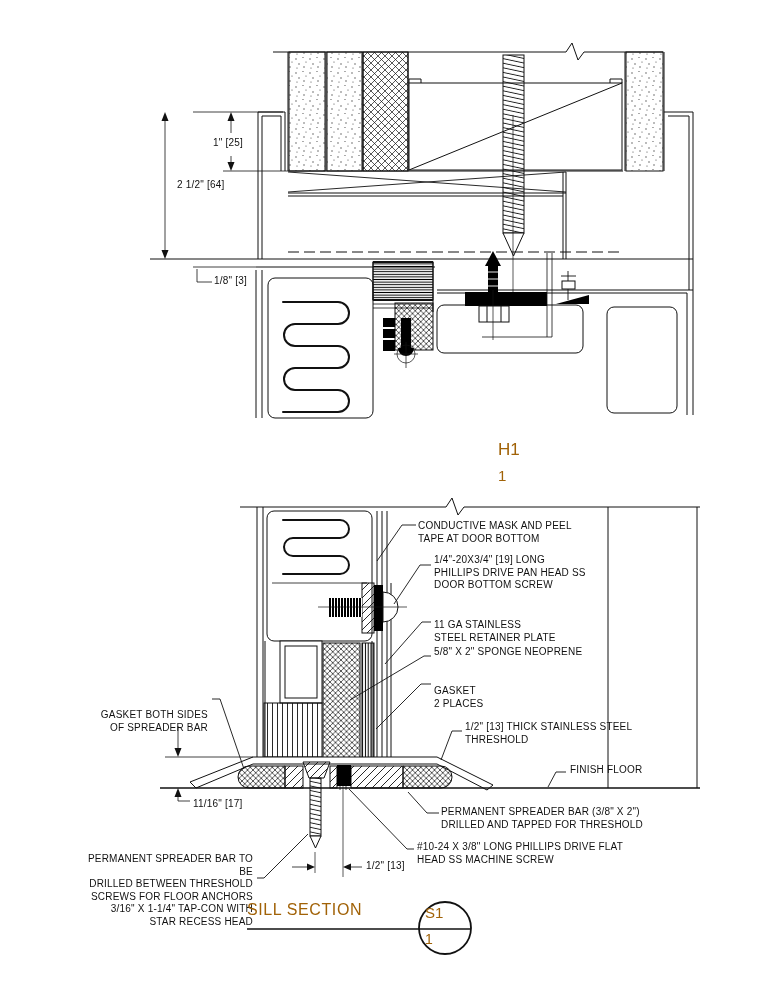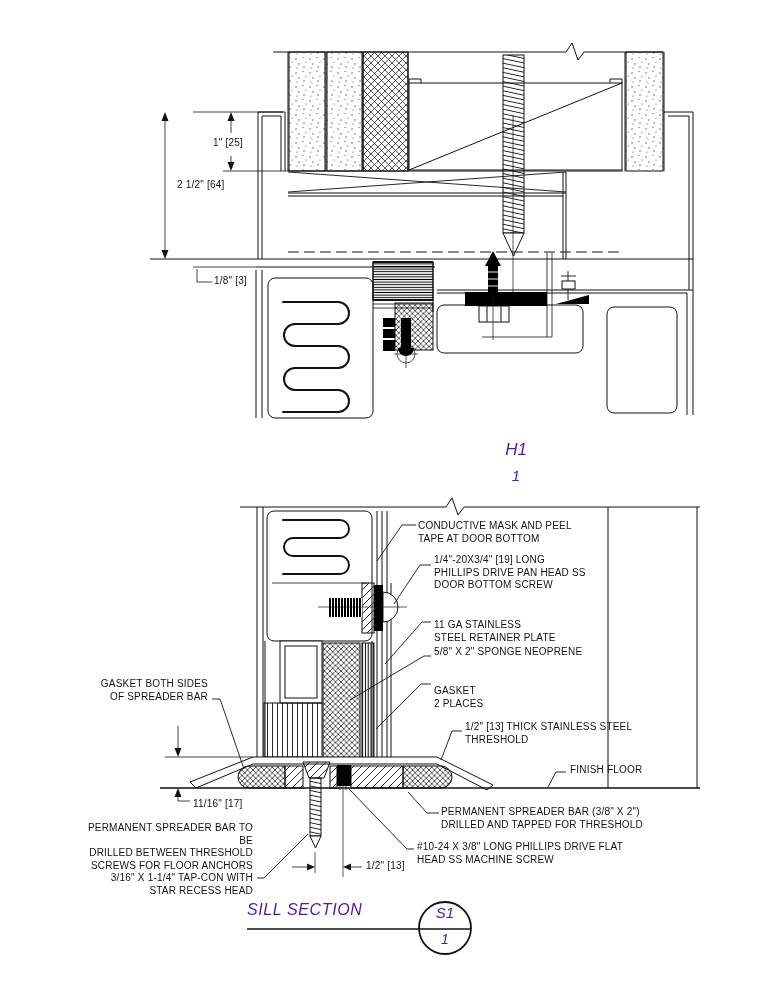--- a/index.html
+++ b/index.html
@@ -1,23 +1,23 @@
 <!DOCTYPE html>
 <html><head>
 <meta charset="utf-8">
 <style>
   html,body{margin:0;padding:0;background:#fff;}
   #canvas{position:relative;width:768px;height:994px;background:#fff;overflow:hidden;
           font-family:"Liberation Sans",sans-serif;color:#111;}
   svg{position:absolute;left:0;top:0;}
   .note{position:absolute;font-size:10px;line-height:12.5px;letter-spacing:.2px;
         white-space:pre-line;color:#111;}
-  .note.r{text-align:right;}
+  .note.r{text-align:right;margin-top:31px;}
   .dim{position:absolute;font-size:10px;letter-spacing:.2px;color:#111;white-space:nowrap;}
-  .lbl{position:absolute;text-align:center;color:#4c1d95;font-style:italic;}
+  .lbl{position:absolute;color:#a16207;}
   #h1-label{left:498px;top:440px;width:36px;font-size:17px;}
   #h1-num{left:498px;top:467px;width:36px;font-size:15px;}
   #sill-title{left:247px;top:901px;font-size:16px;letter-spacing:.6px;}
   #bubble-detail{left:425px;top:904px;width:40px;font-size:15px;}
   #bubble-sheet{left:425px;top:931px;width:40px;font-size:14px;}
 </style>
 </head>
 <body>
 
 <div id="canvas">

